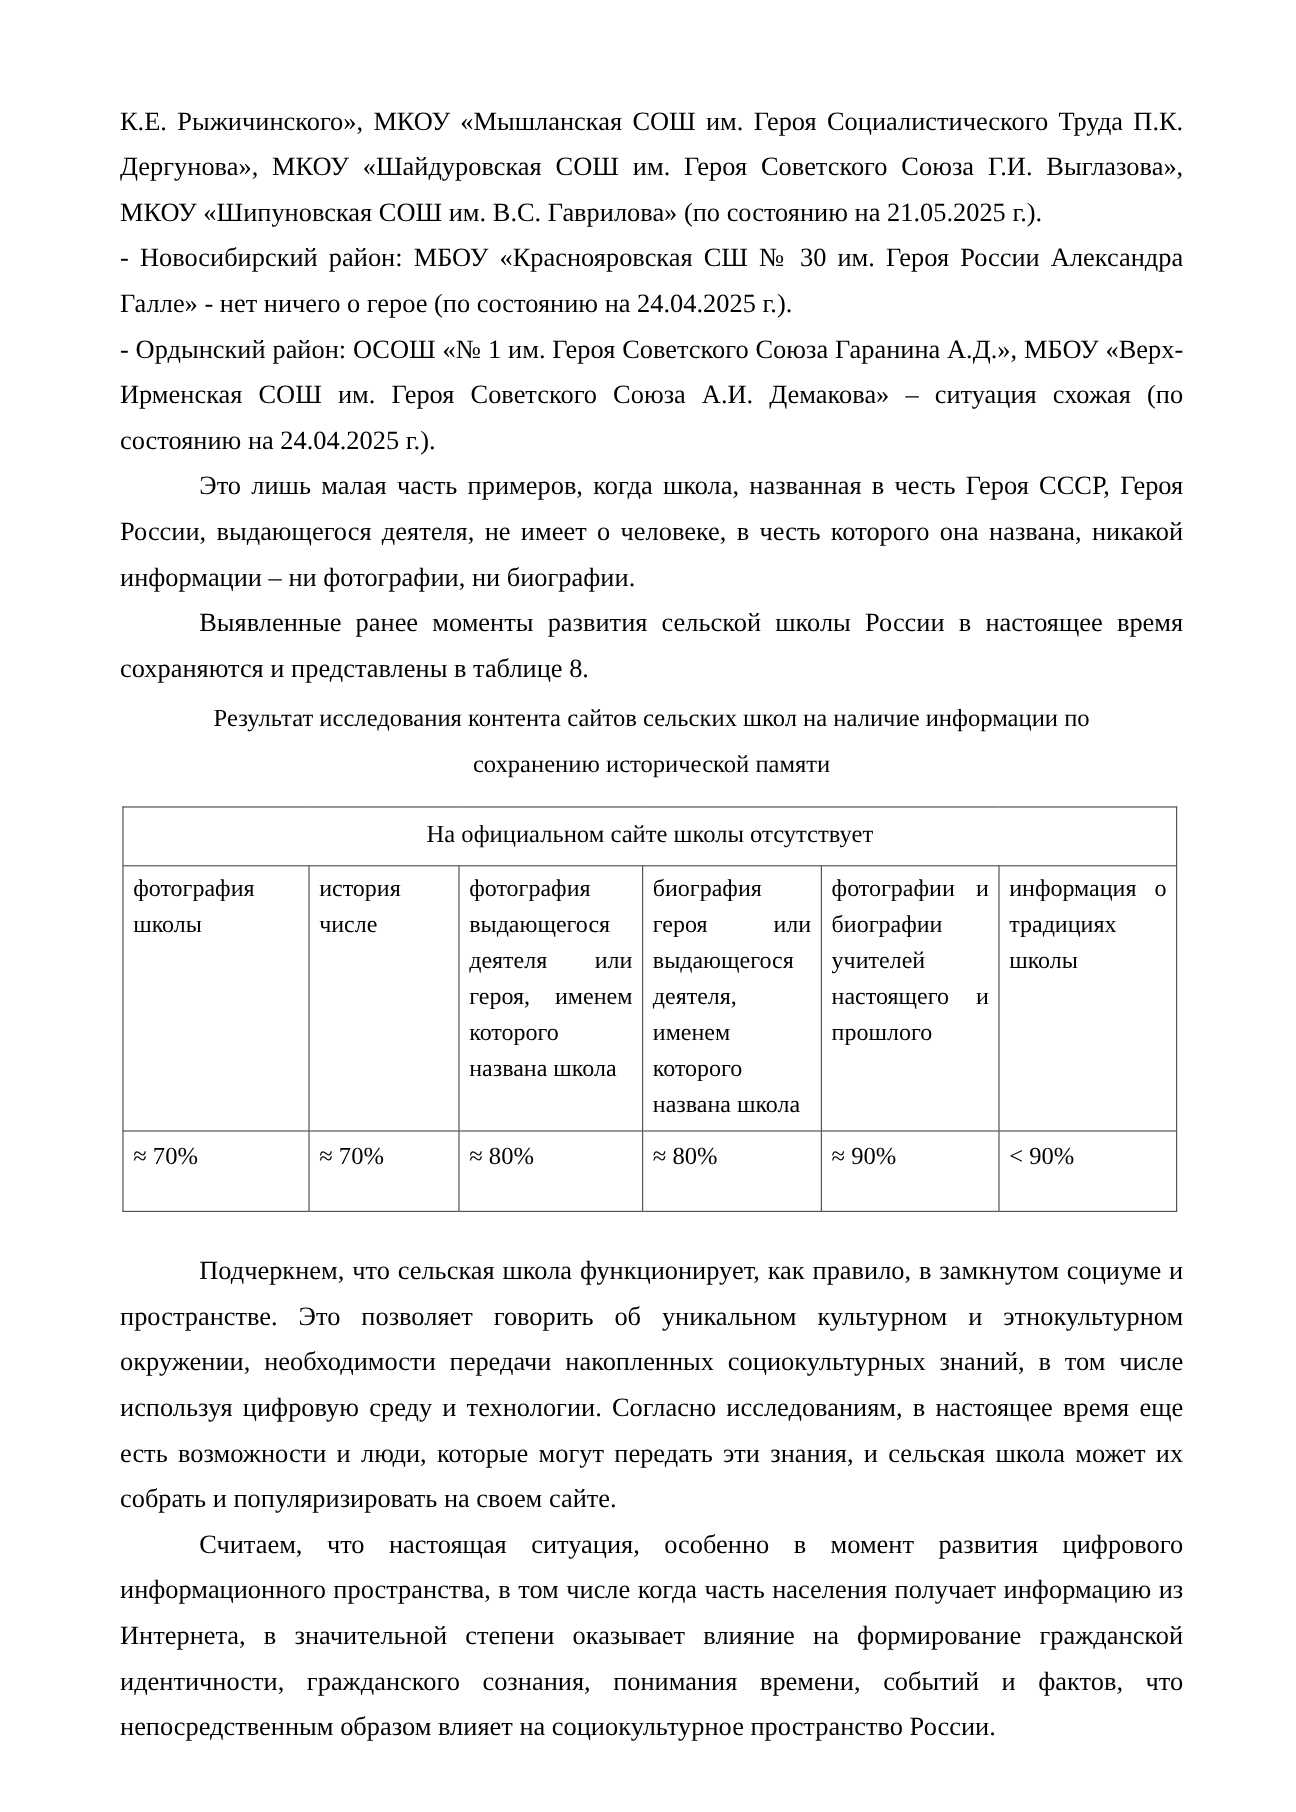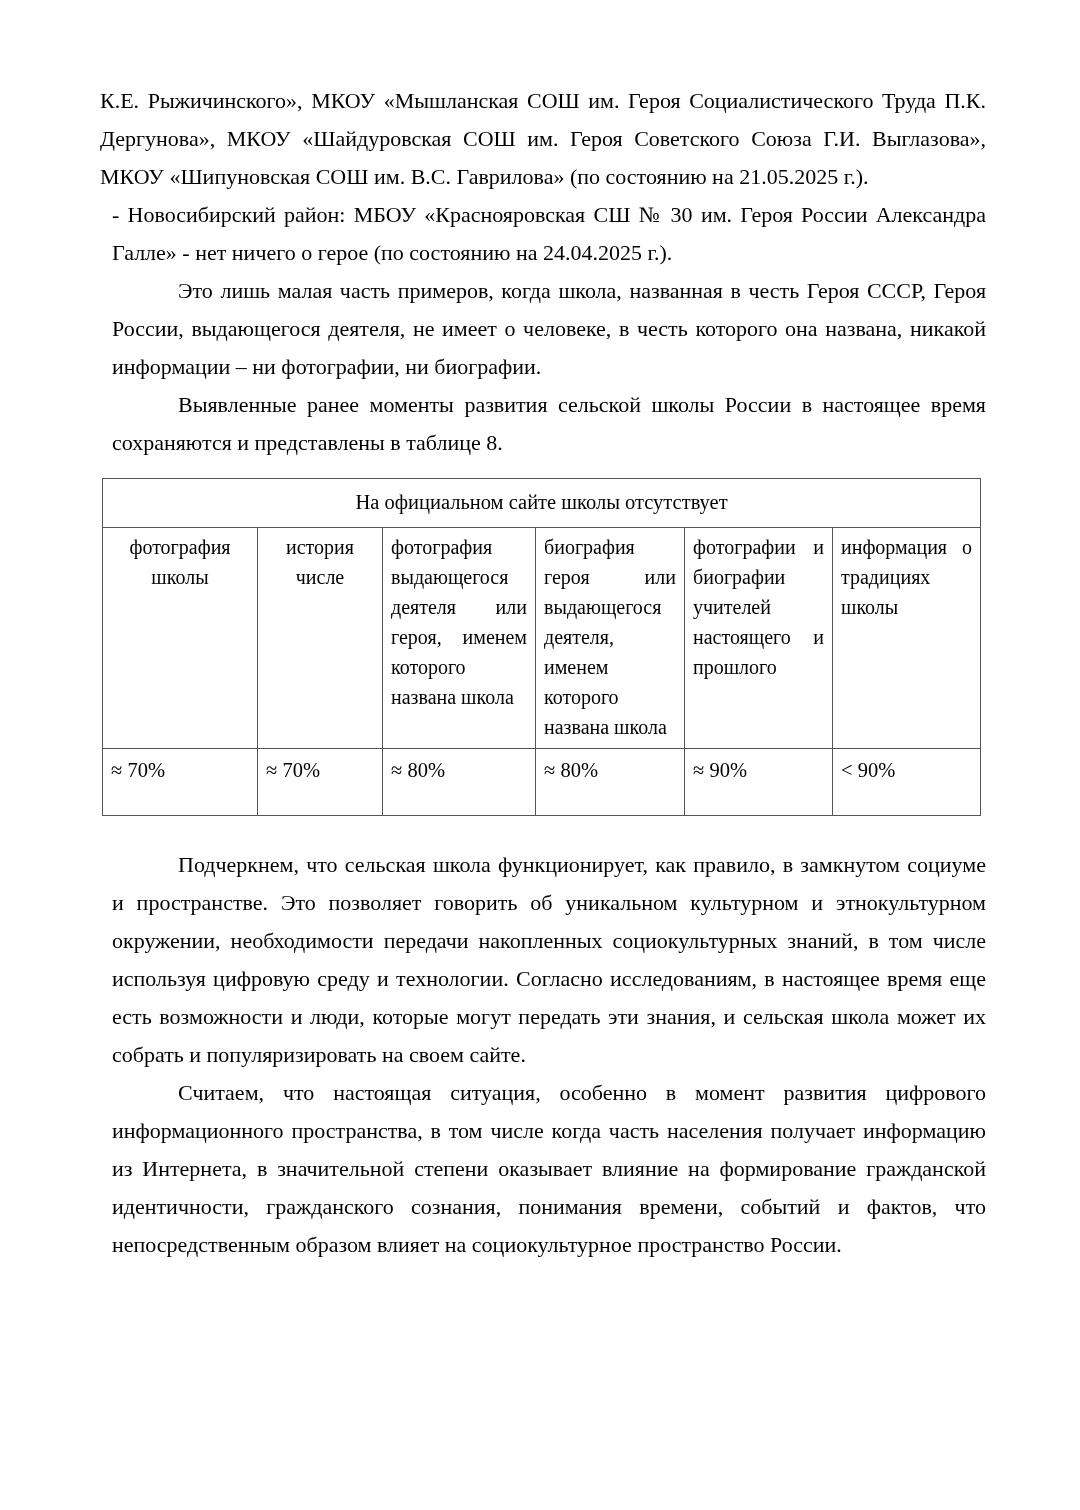--- a/index.html
+++ b/index.html
@@ -34,21 +34,20 @@
     line-height: 38px;
     text-align: justify;
     text-justify: inter-word;
     hyphens: none;
   }
   p.para.indent {
     text-indent: 66px;
   }
   p.para.nolast {
     text-align-last: left;
-    margin-left: 12px;
   }
 
   
   .table-label {
     margin: 0;
     font-size: 20.5px;
     line-height: 38px;
     text-align: right;
     padding-top: 20px;
   }
@@ -79,21 +78,21 @@
     line-height: 30px;
     padding: 4px 8px 6px 8px;
     vertical-align: top;
   }
   table.data-table th.head-span {
     text-align: center;
     padding: 8px 8px 10px 8px;
     font-size: 20.5px;
   }
   table.data-table td.col-center {
-    text-align: center;
+    text-align: left;
   }
   table.data-table td.col-just {
     text-align: justify;
     text-align-last: left;
   }
   table.data-table td.val {
     text-align: left;
     vertical-align: top;
     height: 54px;
     font-size: 20.5px;
@@ -112,26 +111,28 @@
 </head>
 <body>
 
 <div class="page">
   <div class="content">
 
     <p class="para">К.Е. Рыжичинского», МКОУ «Мышланская СОШ им. Героя Социалистического Труда П.К. Дергунова», МКОУ «Шайдуровская СОШ им. Героя Советского Союза Г.И. Выглазова», МКОУ «Шипуновская СОШ им. В.С. Гаврилова» (по состоянию на 21.05.2025 г.).</p>
 
     <p class="para nolast">- Новосибирский район: МБОУ «Краснояровская СШ № 30 им. Героя России Александра Галле» - нет ничего о герое (по состоянию на 24.04.2025 г.).</p>
 
+    <p class="para nolast">- Ордынский район: ОСОШ «№ 1 им. Героя Советского Союза Гаранина А.Д.», МБОУ «Верх-Ирменская СОШ им. Героя Советского Союза А.И. Демакова» – ситуация схожая (по состоянию на 24.04.2025 г.).</p>
 
     <p class="para indent nolast">Это лишь малая часть примеров, когда школа, названная в честь Героя СССР, Героя России, выдающегося деятеля, не имеет о человеке, в честь которого она названа, никакой информации – ни фотографии, ни биографии.</p>
 
     <p class="para indent nolast">Выявленные ранее моменты развития сельской школы России в настоящее время сохраняются и представлены в таблице 8.</p>
 
 
+    <p class="table-caption">Результат исследования контента сайтов сельских школ на наличие информации по сохранению исторической памяти</p>
 
     <div class="tbl-wrap">
       <table class="data-table">
         <colgroup>
           <col class="c1">
             <col class="c2">
             <col class="c3">
           <col class="c4">
             <col class="c5">
             <col class="c6">

